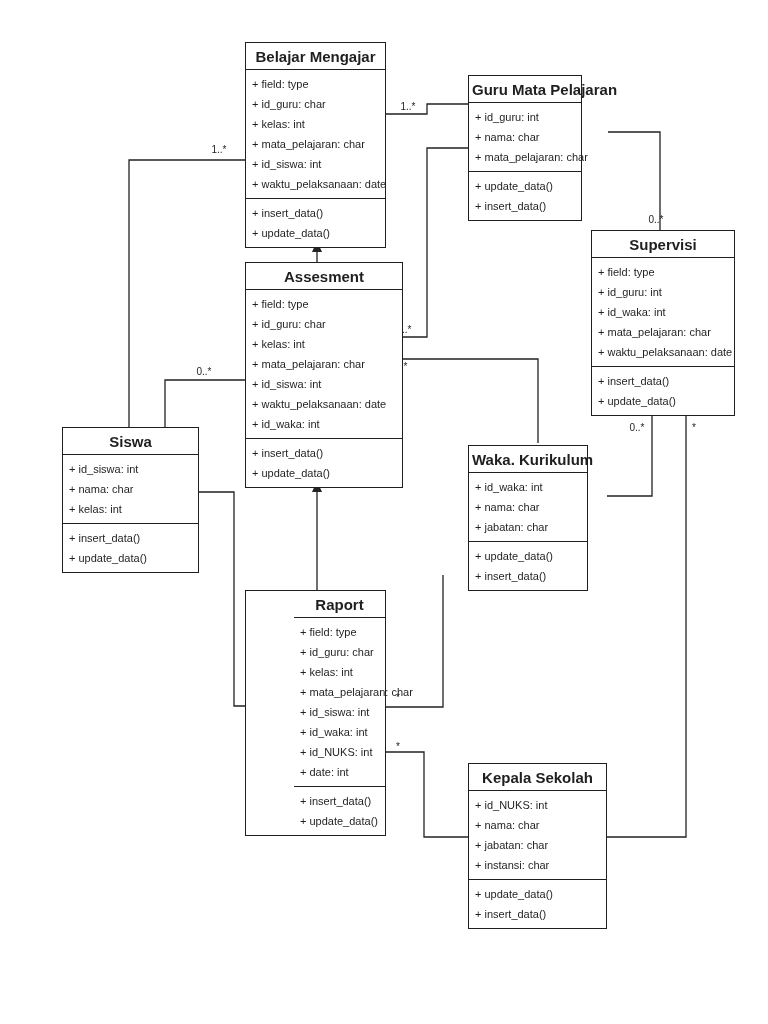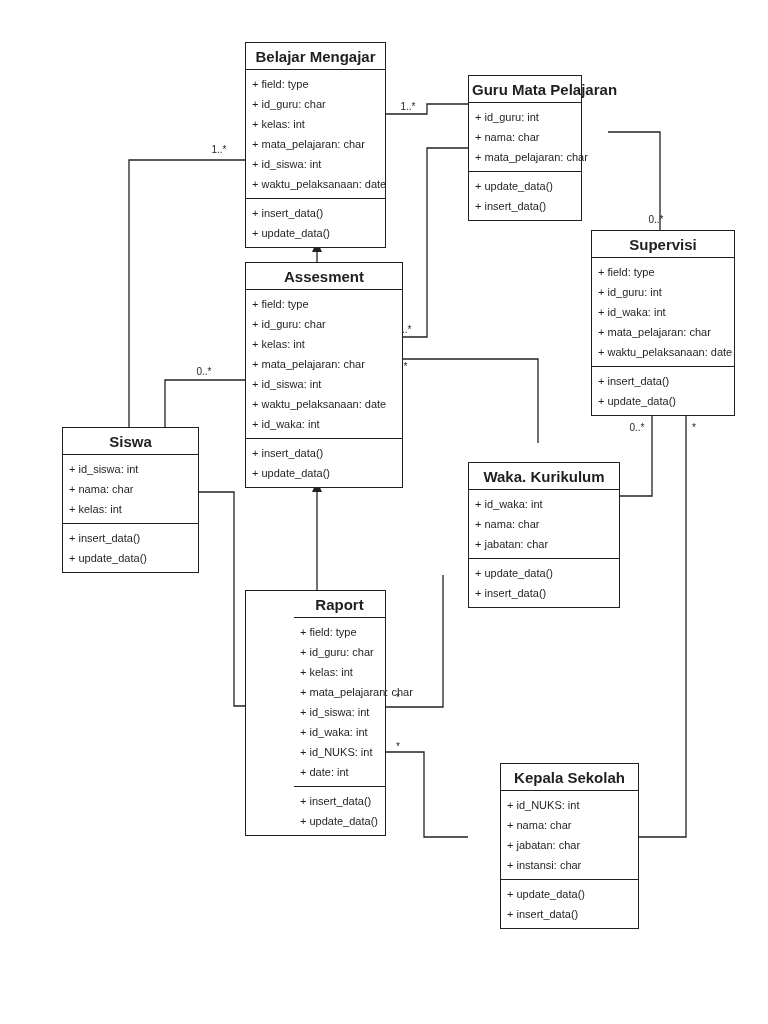--- a/index.html
+++ b/index.html
@@ -128,21 +128,21 @@
         <div class="cls-sec attrs">
           <div class="cls-row">+ id_siswa: int</div>
           <div class="cls-row">+ nama: char</div>
           <div class="cls-row">+ kelas: int</div>
         </div>
         <div class="cls-sec methods">
           <div class="cls-row">+ insert_data()</div>
           <div class="cls-row">+ update_data()</div>
         </div>
       </div>
-      <div class="cls" style="left: 468px; top: 462px; width: 152px;">
+      <div class="cls" style="left: 468px; top: 445px; width: 120px;">
         <div class="cls-title">Waka. Kurikulum</div>
         <div class="cls-sec attrs">
           <div class="cls-row">+ id_waka: int</div>
           <div class="cls-row">+ nama: char</div>
           <div class="cls-row">+ jabatan: char</div>
         </div>
         <div class="cls-sec methods">
           <div class="cls-row">+ update_data()</div>
           <div class="cls-row">+ insert_data()</div>
         </div>
@@ -157,21 +157,21 @@
           <div class="cls-row">+ id_siswa: int</div>
           <div class="cls-row">+ id_waka: int</div>
           <div class="cls-row">+ id_NUKS: int</div>
           <div class="cls-row">+ date: int</div>
         </div>
         <div class="cls-sec methods">
           <div class="cls-row">+ insert_data()</div>
           <div class="cls-row">+ update_data()</div>
         </div>
       </div>
-      <div class="cls" style="left: 468px; top: 763px; width: 139px; margin-left: 32px;">
+      <div class="cls" style="left: 468px; top: 763px; width: 139px;">
         <div class="cls-title">Kepala Sekolah</div>
         <div class="cls-sec attrs">
           <div class="cls-row">+ id_NUKS: int</div>
           <div class="cls-row">+ nama: char</div>
           <div class="cls-row">+ jabatan: char</div>
           <div class="cls-row">+ instansi: char</div>
         </div>
         <div class="cls-sec methods">
           <div class="cls-row">+ update_data()</div>
           <div class="cls-row">+ insert_data()</div>

